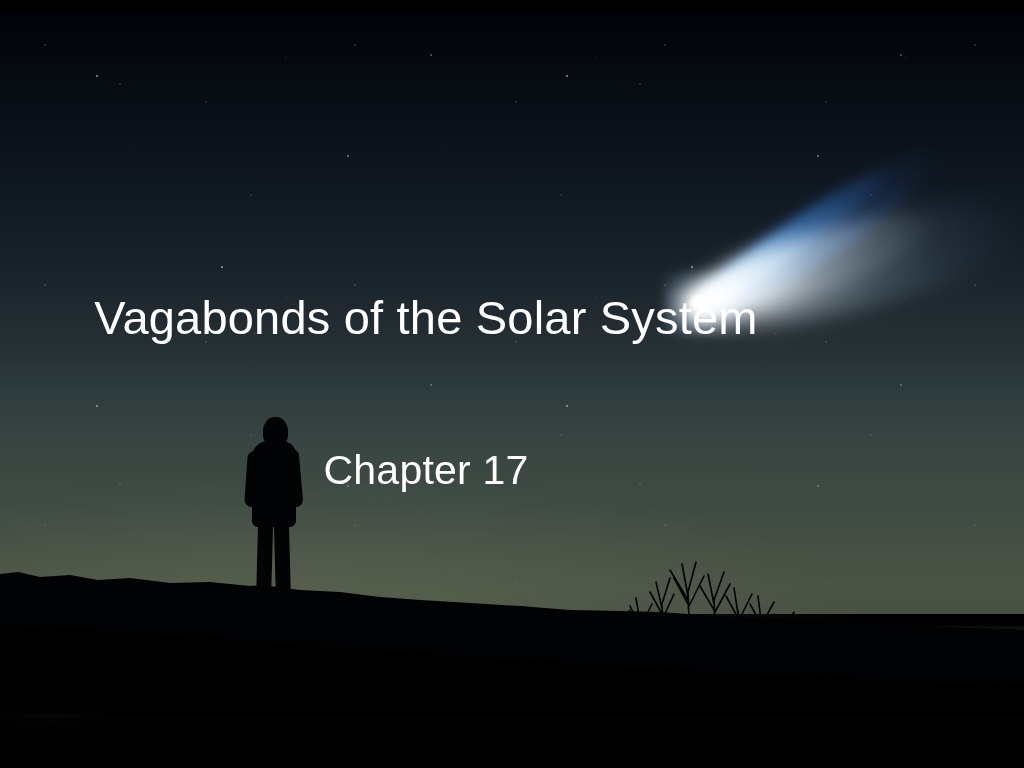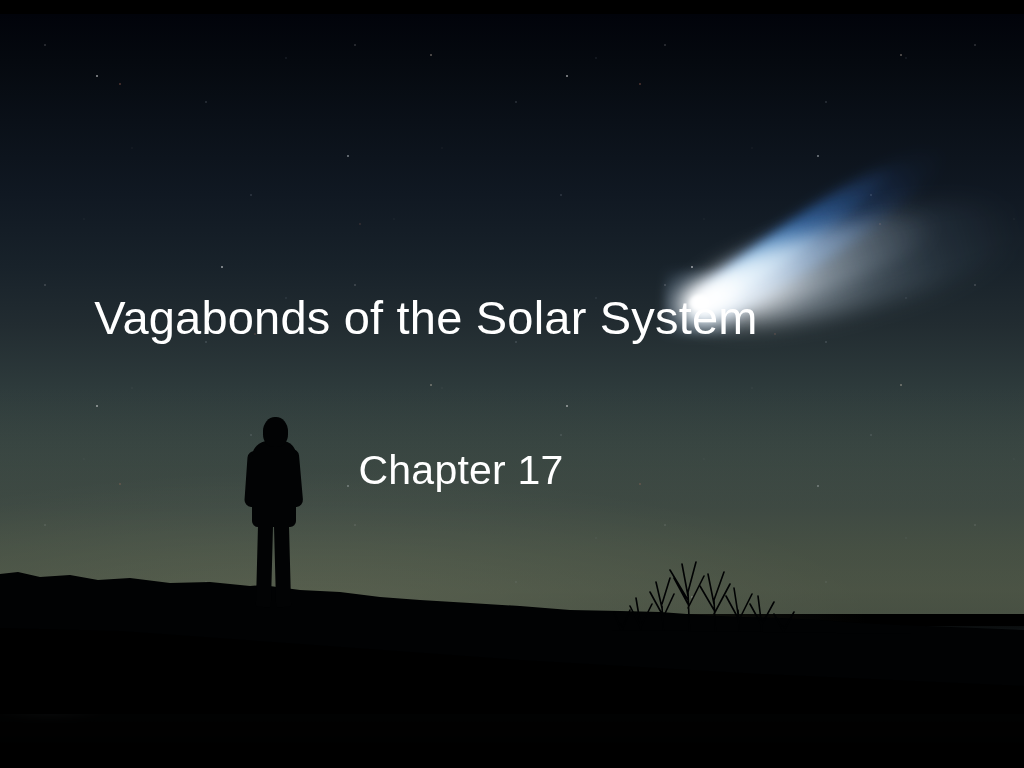--- a/index.html
+++ b/index.html
@@ -377,21 +377,20 @@
     line-height: 58px;
     font-weight: 400;
     letter-spacing: .2px;
   }
   #subtitle-text {
     top: 444px;
     font-size: 41px;
     line-height: 52px;
     font-weight: 400;
     letter-spacing: .2px;
-    padding-left: 35px;
   }
 
   
   .grain {
     position: absolute;
     left: 0; top: 0;
     width: 1024px; height: 734px;
     z-index: 40;
     opacity: .055;
     pointer-events: none;

